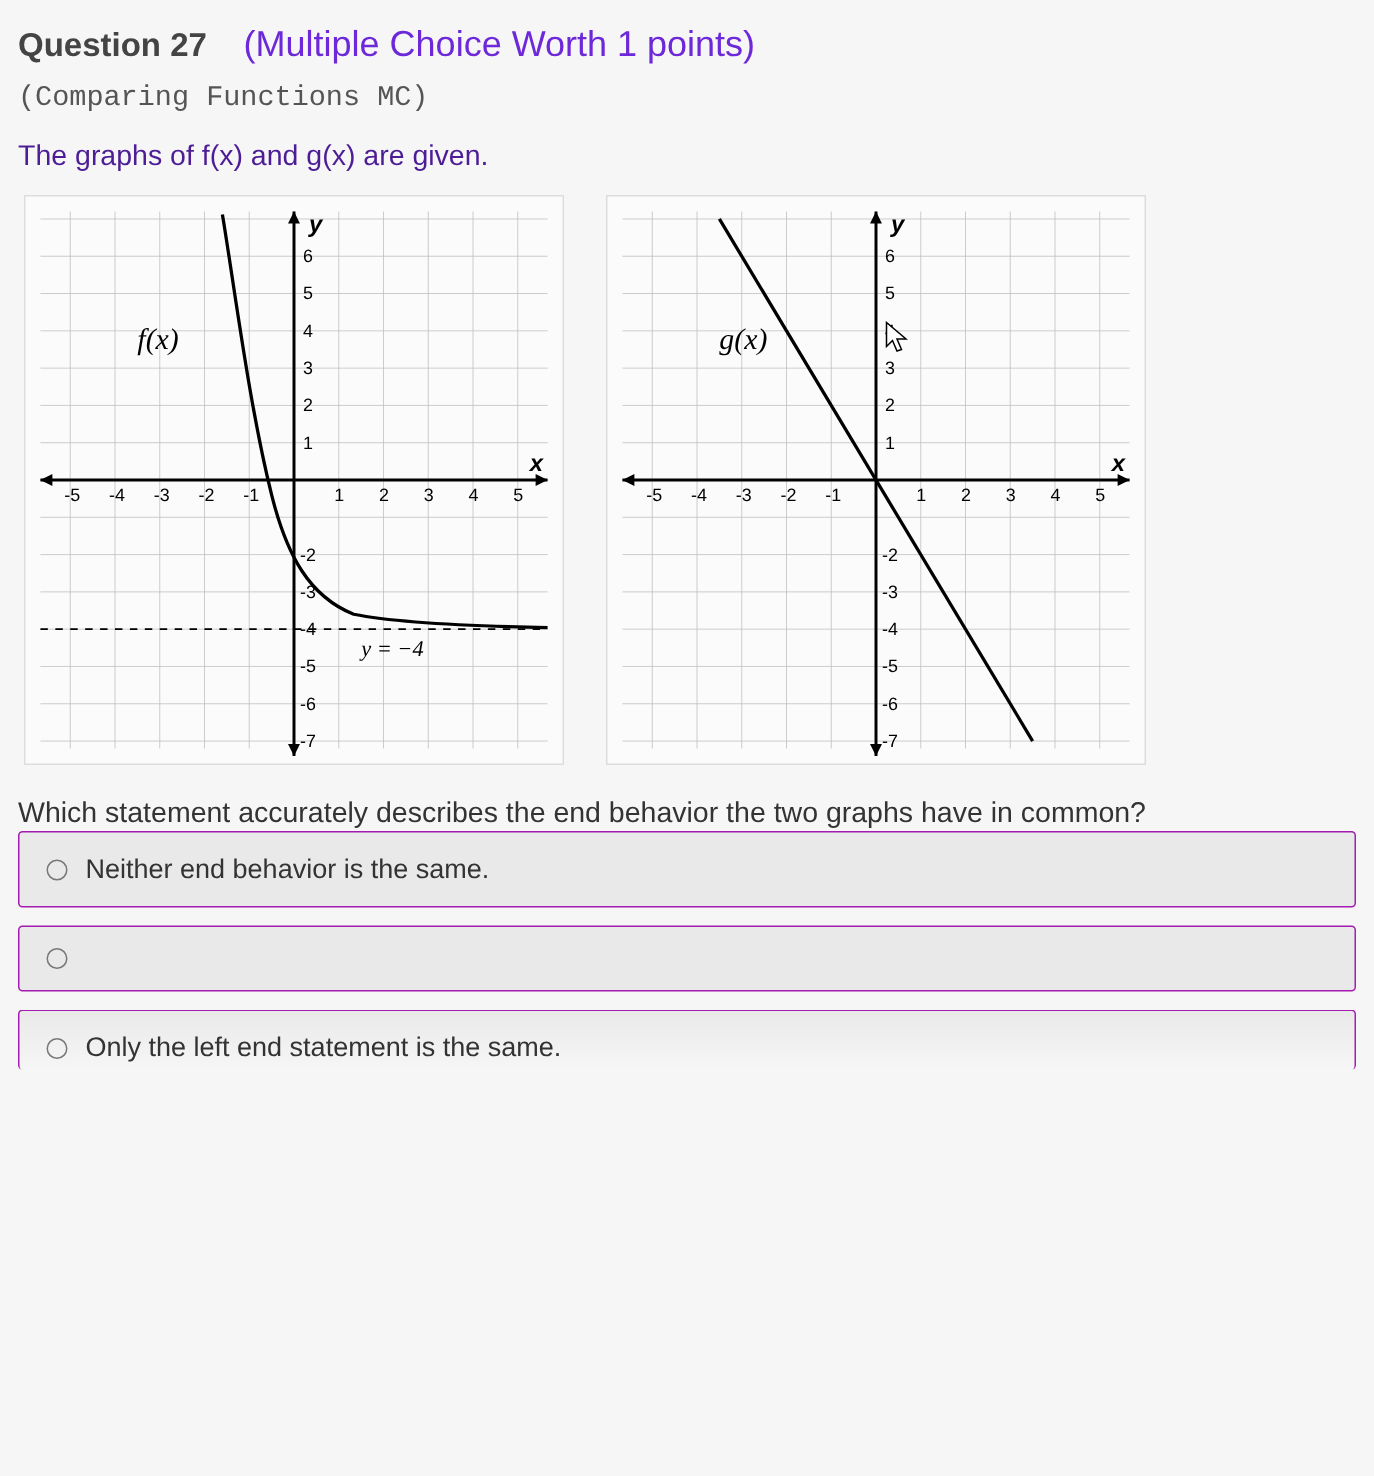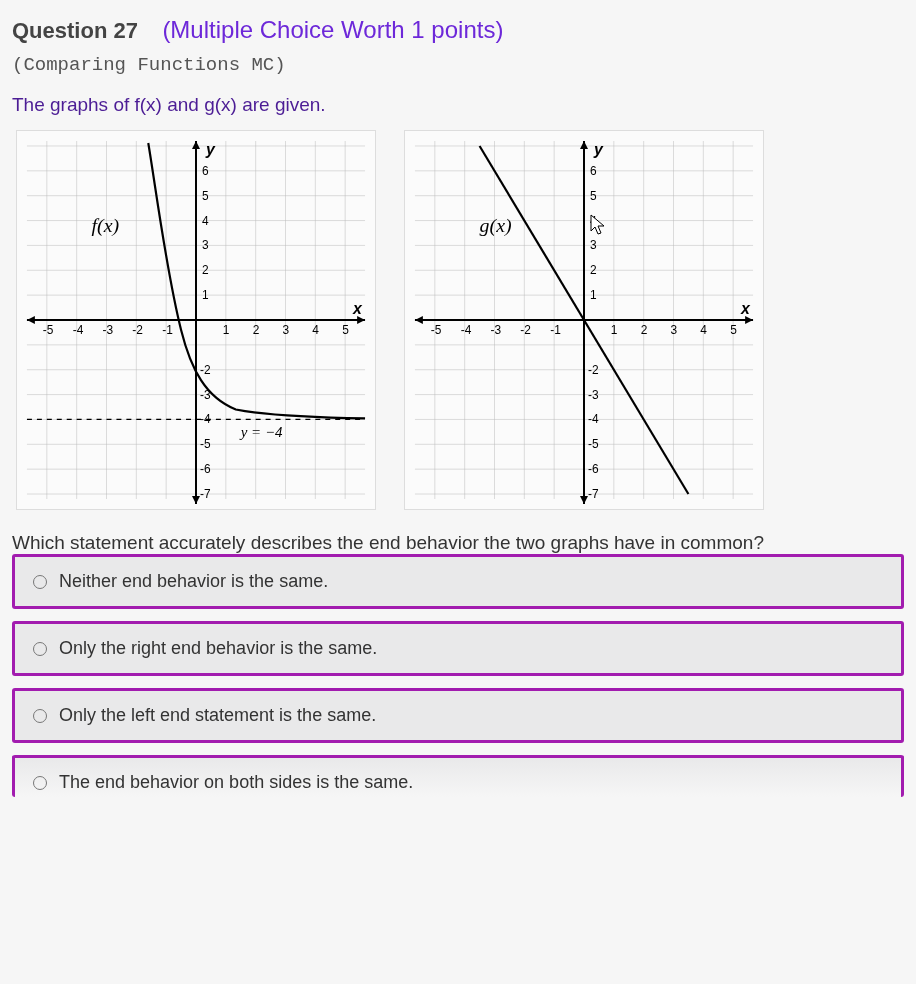--- a/index.html
+++ b/index.html
@@ -25,21 +25,21 @@
   .axis-label { font-size: 16px; fill: #000; font-weight: bold; font-style: italic; }
   .func-label { font-size: 20px; fill: #000; font-style: italic; font-family: 'Times New Roman', serif; }
   .curve { stroke: #000; stroke-width: 2.2; fill: none; }
   .asymptote { stroke: #000; stroke-width: 1.2; stroke-dasharray: 5 5; fill: none; }
   .asymptote-label { font-size: 15px; fill: #000; font-style: italic; font-family: 'Times New Roman', serif; }
   .cursor { position: absolute; pointer-events: none; }
   .q-sub { font-size: 19px; color: #333; }
   .options { display: flex; flex-direction: column; gap: 12px; }
   .option {
     background: #e9e9ea;
-    border: 3px solid #a21caf;
+    border: 1px solid #a21caf;
     border-radius: 3px;
     padding: 14px 18px;
     font-size: 18px;
     color: #333;
     display: flex;
     align-items: center;
     gap: 12px;
     cursor: pointer;
   }
   .option:last-child { border-bottom: none; padding-bottom: 4px; background: linear-gradient(#e9e9ea, #f6f6f6); }
@@ -210,23 +210,18 @@
 
 <div class="q-sub">Which statement accurately describes the end behavior the two graphs have in common?</div>
 
 <div class="options">
   <label class="option">
     <span class="radio"></span>
     <span>Neither end behavior is the same.</span>
   </label>
   <label class="option">
     <span class="radio"></span>
-    <span>Only the right end behavior is the same.</span>
   </label>
   <label class="option">
     <span class="radio"></span>
     <span>Only the left end statement is the same.</span>
   </label>
-  <label class="option">
-    <span class="radio"></span>
-    <span>The end behavior on both sides is the same.</span>
-  </label>
 </div>
 
 </body></html>

